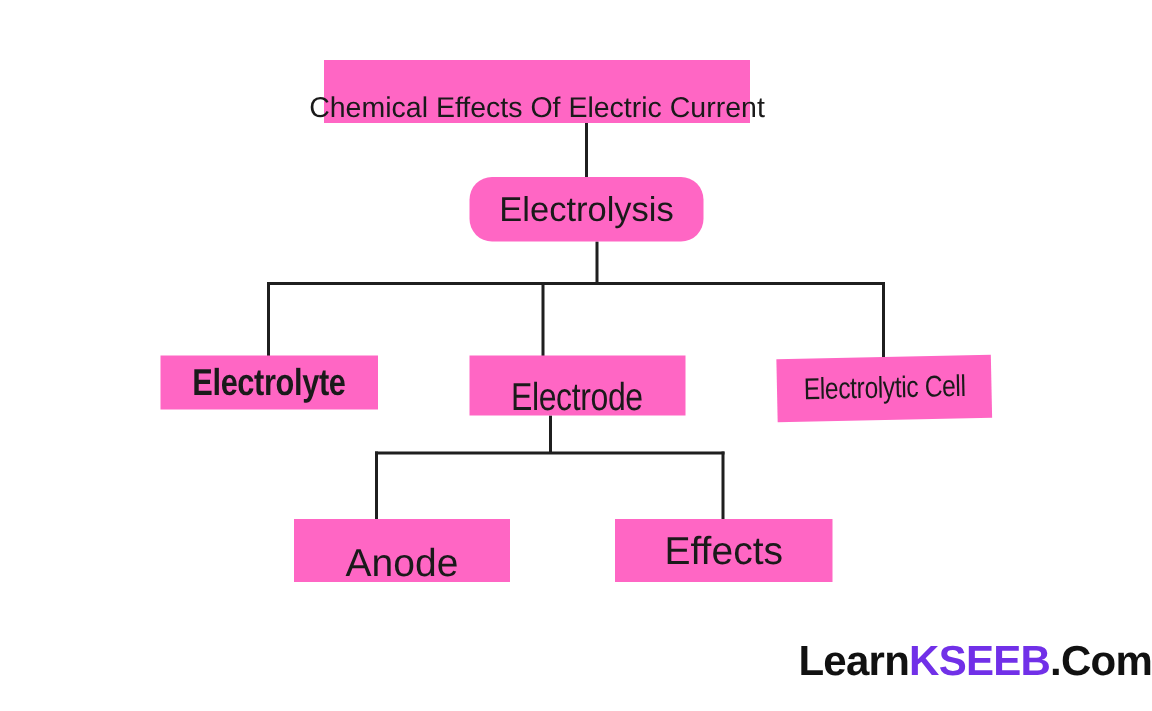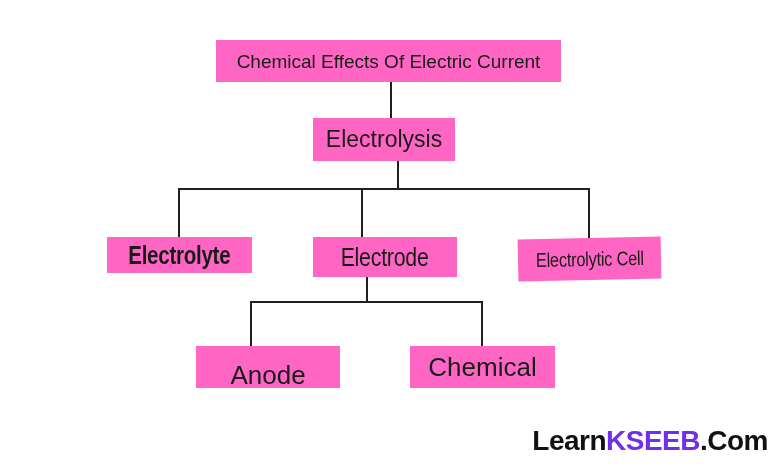--- a/index.html
+++ b/index.html
@@ -32,24 +32,24 @@
     letter-spacing: -0.3px;
   }
   .line {
     position: absolute;
     background: var(--line, #1f1f1f);
   }
   .vline { width: 2px; }
   .hline { height: 2px; }
 
   
-  .n-root        { left: 216px; top: 40px;  width: 345px; height: 42px; font-size: 19px; }
-  .n-electrolysis{ left: 313px; top: 118px; width: 142px; height: 43px; font-size: 23px; }
+  .n-root        { left: 216px; top: 40px;  width: 284px; height: 42px; font-size: 19px; align-items: flex-end; }
+  .n-electrolysis{ left: 313px; top: 118px; width: 156px; height: 43px; font-size: 23px; border-radius: 15px; }
   .n-electrolyte { left: 107px; top: 237px; width: 145px; height: 36px; font-size: 25px; font-weight: bold; }
-  .n-electrode   { left: 313px; top: 237px; width: 144px; height: 40px; font-size: 26px; }
+  .n-electrode   { left: 313px; top: 237px; width: 144px; height: 40px; font-size: 26px; align-items: flex-end; }
   .n-cell        { left: 518px; top: 238px; width: 143px; height: 42px; font-size: 20px; transform: rotate(-1.2deg); }
   .n-anode       { left: 196px; top: 346px; width: 144px; height: 42px; font-size: 26px; align-items: flex-end; }
   .n-cathode     { left: 410px; top: 346px; width: 145px; height: 42px; font-size: 26px; }
 
   
   .l-v1 { left: 390px; top: 82px;  height: 37px; }
   .l-v2 { left: 397px; top: 161px; height: 28px; }
   .l-h1 { left: 178px; top: 188px; width: 412px; }
   .l-v3 { left: 178px; top: 188px; height: 50px; }
   .l-v4 { left: 361px; top: 188px; height: 50px; }
@@ -106,20 +106,20 @@
 
   <div class="node n-cell condensed">
     <span class="lbl">Electrolytic Cell</span>
   </div>
 
   <div class="node n-anode">
     <span class="lbl">Anode</span>
   </div>
 
   <div class="node n-cathode">
-    <span class="lbl">Chemical</span>
+    <span class="lbl">Effects</span>
   </div>
 
   <div class="watermark">
     <span>Learn</span><span class="accent">KSEEB</span><span>.Com</span>
   </div>
 
 </div>
 
 </body></html>

